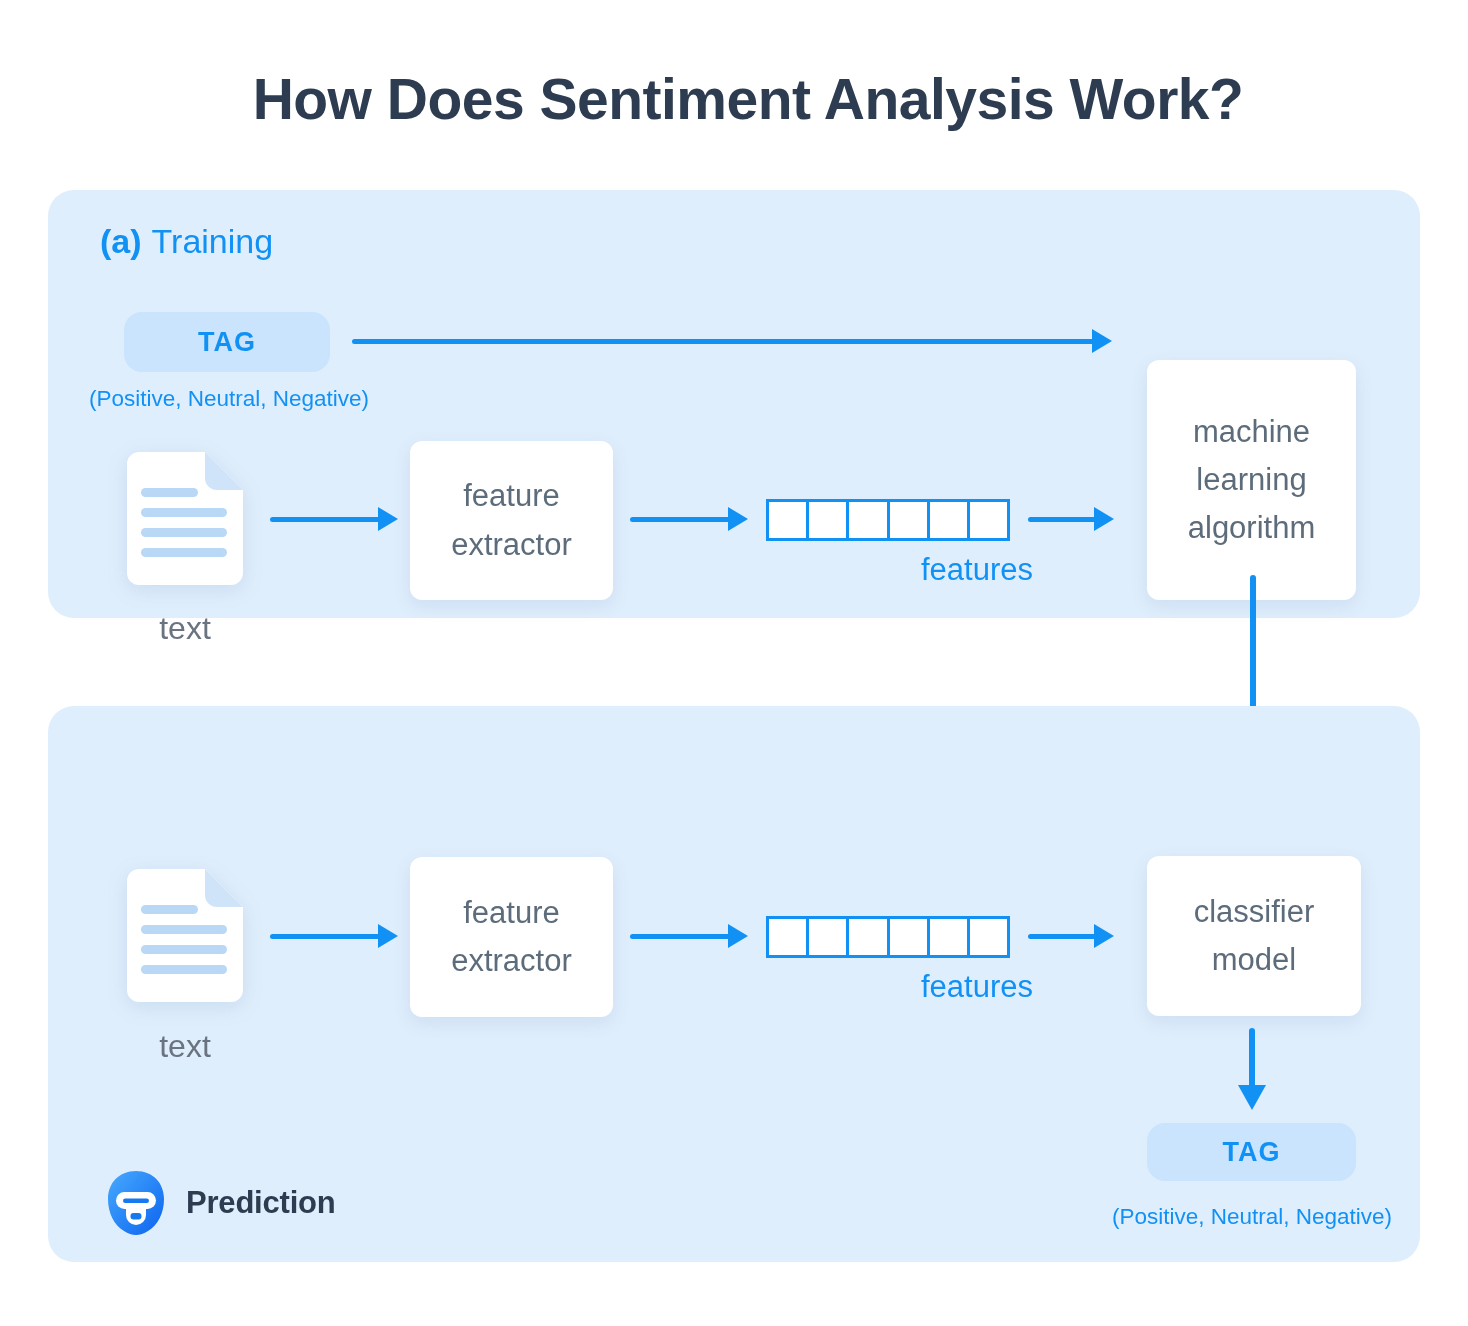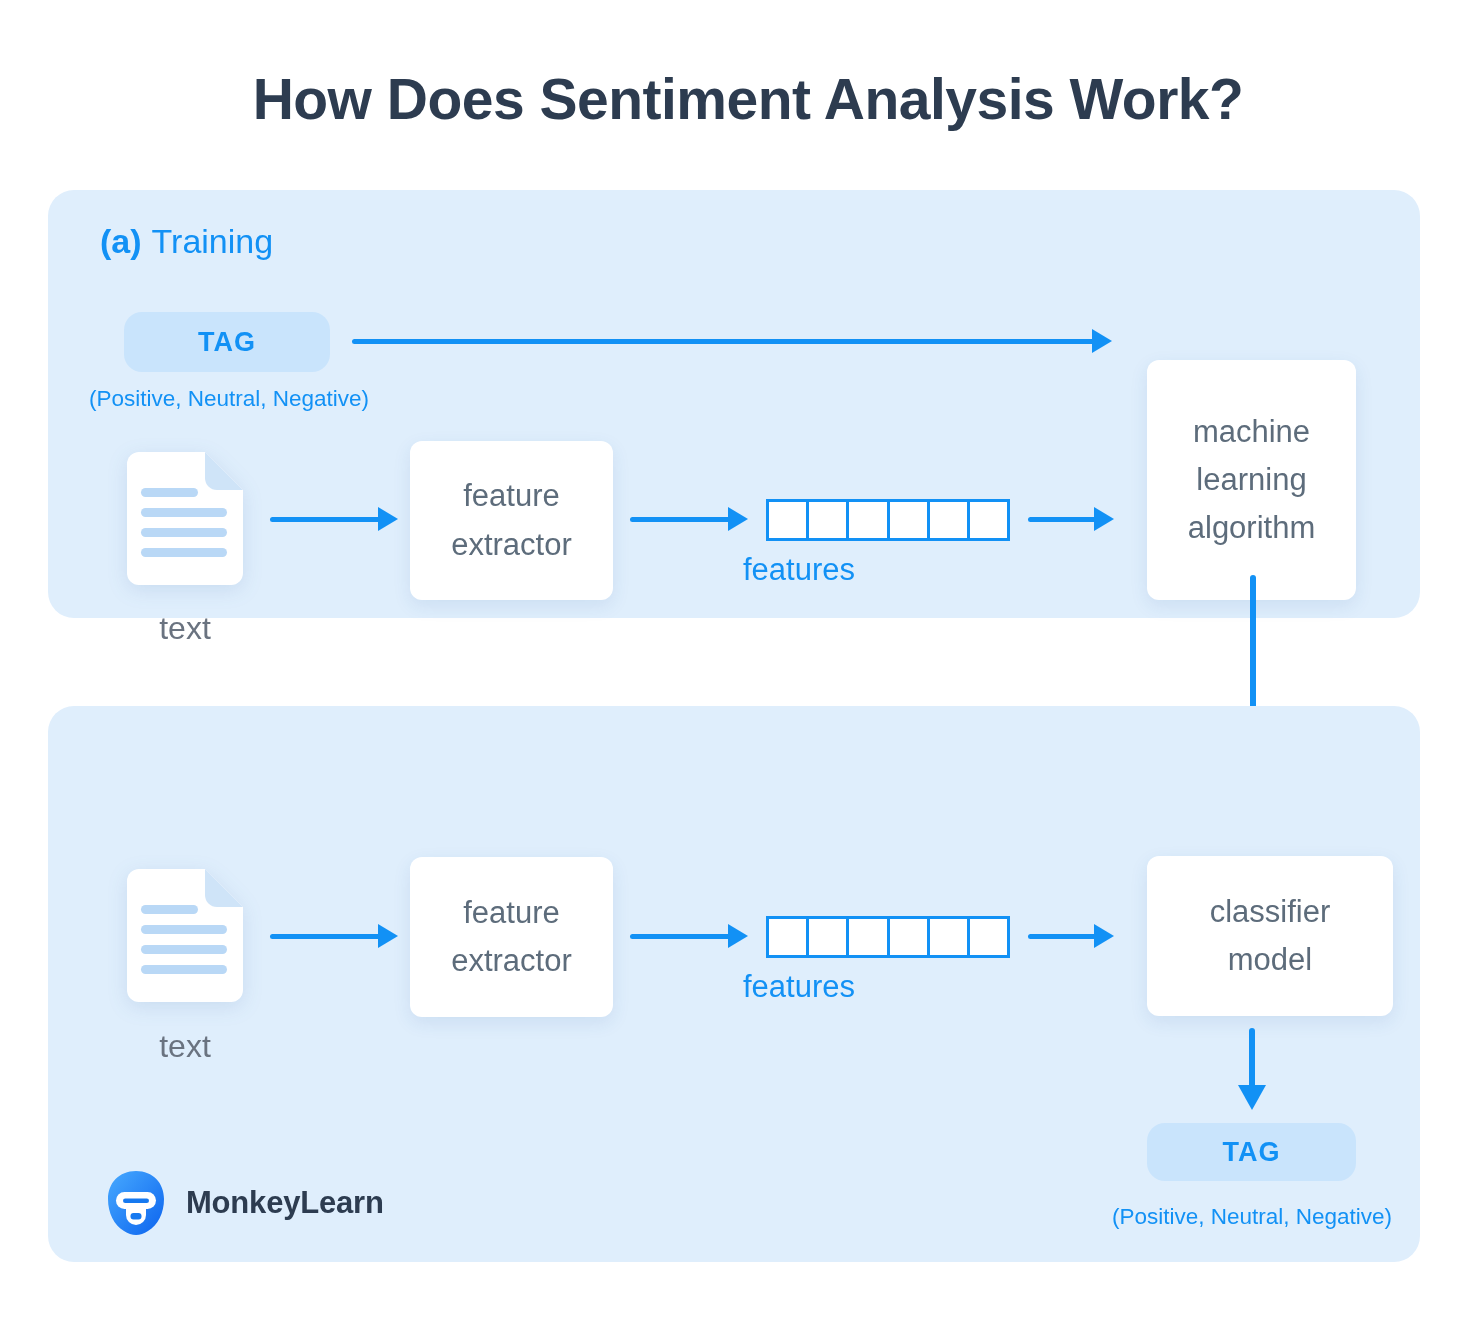--- a/index.html
+++ b/index.html
@@ -34,21 +34,21 @@
 
   .tag-box{position:absolute;background:var(--tag-bg);border-radius:18px;
     display:flex;align-items:center;justify-content:center;
     font-size:27px;font-weight:700;color:var(--accent);letter-spacing:1px;}
 
   .tag-values{position:absolute;text-align:center;font-size:22.5px;font-weight:500;
     color:var(--accent);}
 
   .small-label{position:absolute;text-align:center;font-size:32px;color:var(--muted);}
 
-  .features-label{position:absolute;text-align:left;font-size:31px;font-weight:500;
+  .features-label{position:absolute;text-align:right;font-size:31px;font-weight:500;
     color:var(--accent);}
 
   .vec{position:absolute;display:flex;background:#ffffff;
     border:3px solid var(--accent);}
   .vec .cell{flex:1;border-right:3px solid var(--accent);}
   .vec .cell:last-child{border-right:none;}
 
   .arr-r{position:absolute;height:24px;}
   .arr-r::before{content:"";position:absolute;left:0;right:17px;top:50%;
     margin-top:-2.5px;height:5px;background:var(--accent);border-radius:3px;}
@@ -149,21 +149,21 @@
         <div class="cell"></div>
         <div class="cell"></div>
         <div class="cell"></div>
         <div class="cell"></div>
         <div class="cell"></div>
       </div>
     <div class="features-label" style="left:695px;top:263px;width:290px;">features</div>
 
     <div class="arr-r" style="left:980px;top:218px;width:86px;"></div>
 
-    <div class="white-box" style="left:1099px;top:150px;width:246px;height:160px;padding:0 30px;">
+    <div class="white-box" style="left:1099px;top:150px;width:214px;height:160px;padding:0 30px;">
       <span>classifier model</span>
     </div>
 
     <div class="arr-d" style="left:1190px;top:322px;height:82px;"></div>
 
     <div class="tag-box" style="left:1099px;top:417px;width:209px;height:58px;">
       <span>TAG</span>
     </div>
     <div class="tag-values" style="left:1056px;top:498px;width:296px;">(Positive, Neutral, Negative)</div>
 
@@ -174,17 +174,17 @@
             <stop offset="0" stop-color="#47aaff"></stop>
             <stop offset="1" stop-color="#0c63ee"></stop>
           </linearGradient>
         </defs>
         <path d="M32 2 C15 2 4 14 4 30 C4 44 10 56 20 62 C24 64.5 28 66 32 66 C36 66 40 64.5 44 62 C54 56 60 44 60 30 C60 14 49 2 32 2 Z" fill="url(#mg)"></path>
         <rect x="12" y="23" width="40" height="17" rx="8.5" fill="#ffffff"></rect>
         <rect x="19" y="29.5" width="26" height="4.5" rx="2.25" fill="#1679f0"></rect>
         <path d="M22 40 h20 v6 a10 10 0 0 1 -10 10 a10 10 0 0 1 -10 -10 Z" fill="#ffffff"></path>
         <rect x="26.5" y="44" width="11" height="6.5" rx="3" fill="#1679f0"></rect>
       </svg>
-      <span class="brand">MonkeyLearn</span>
+      <span class="brand">Prediction</span>
     </div>
   </div>
 
 </div>
 
 </body></html>

